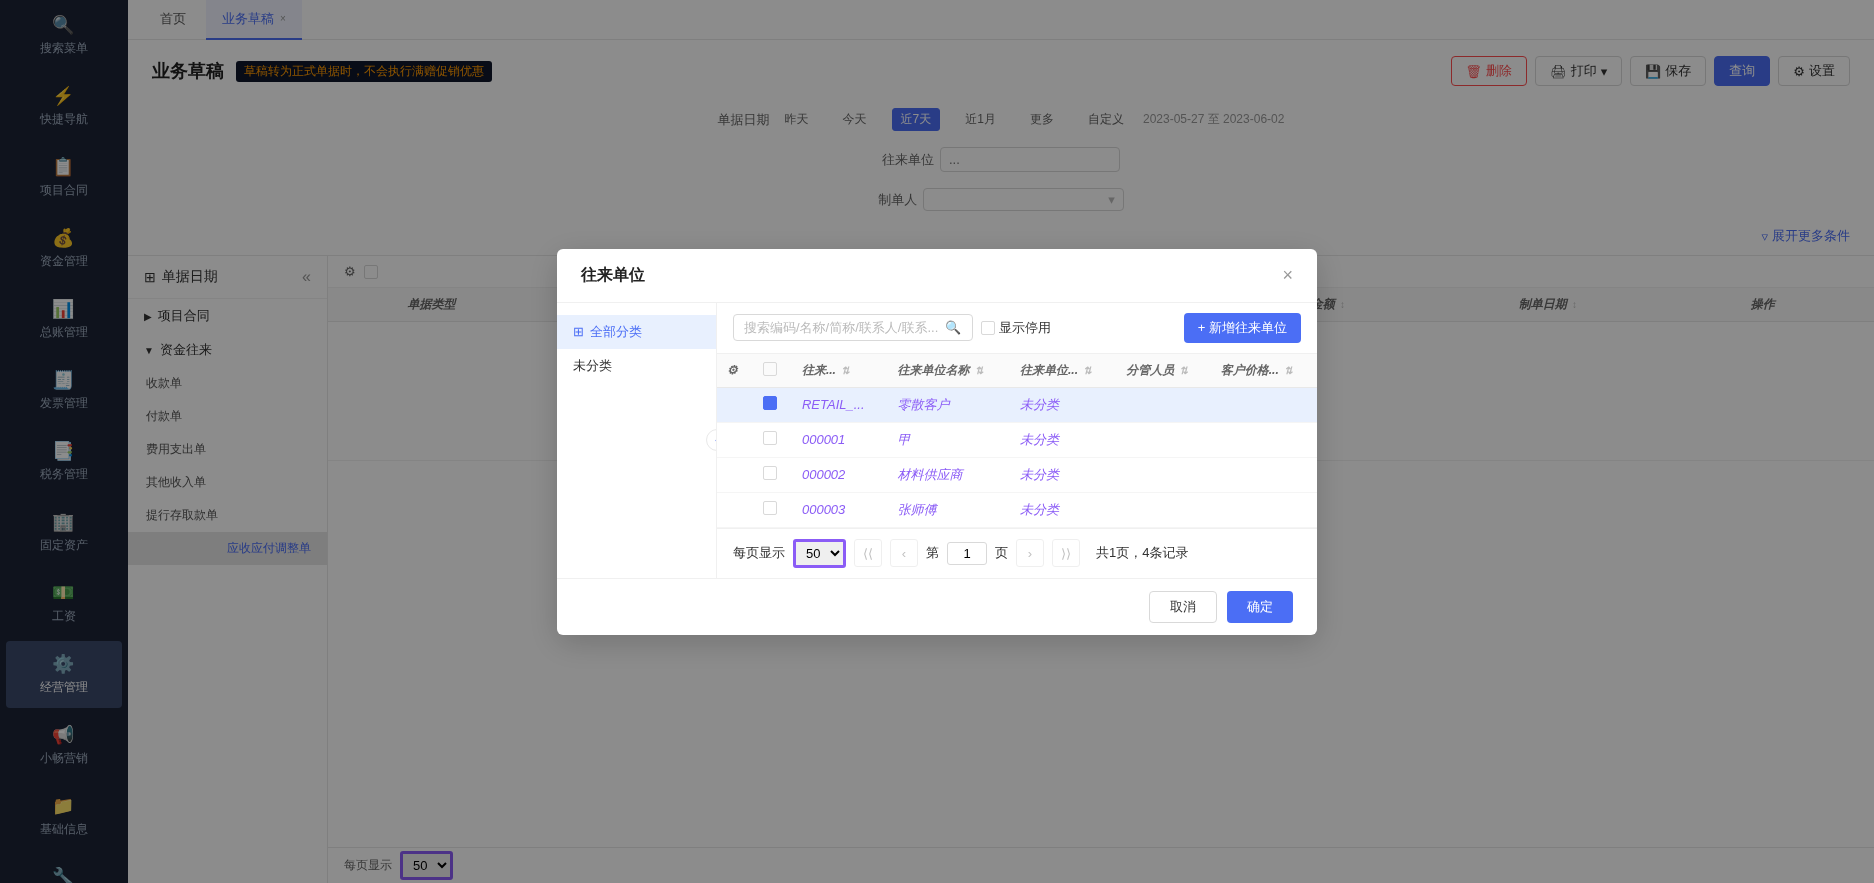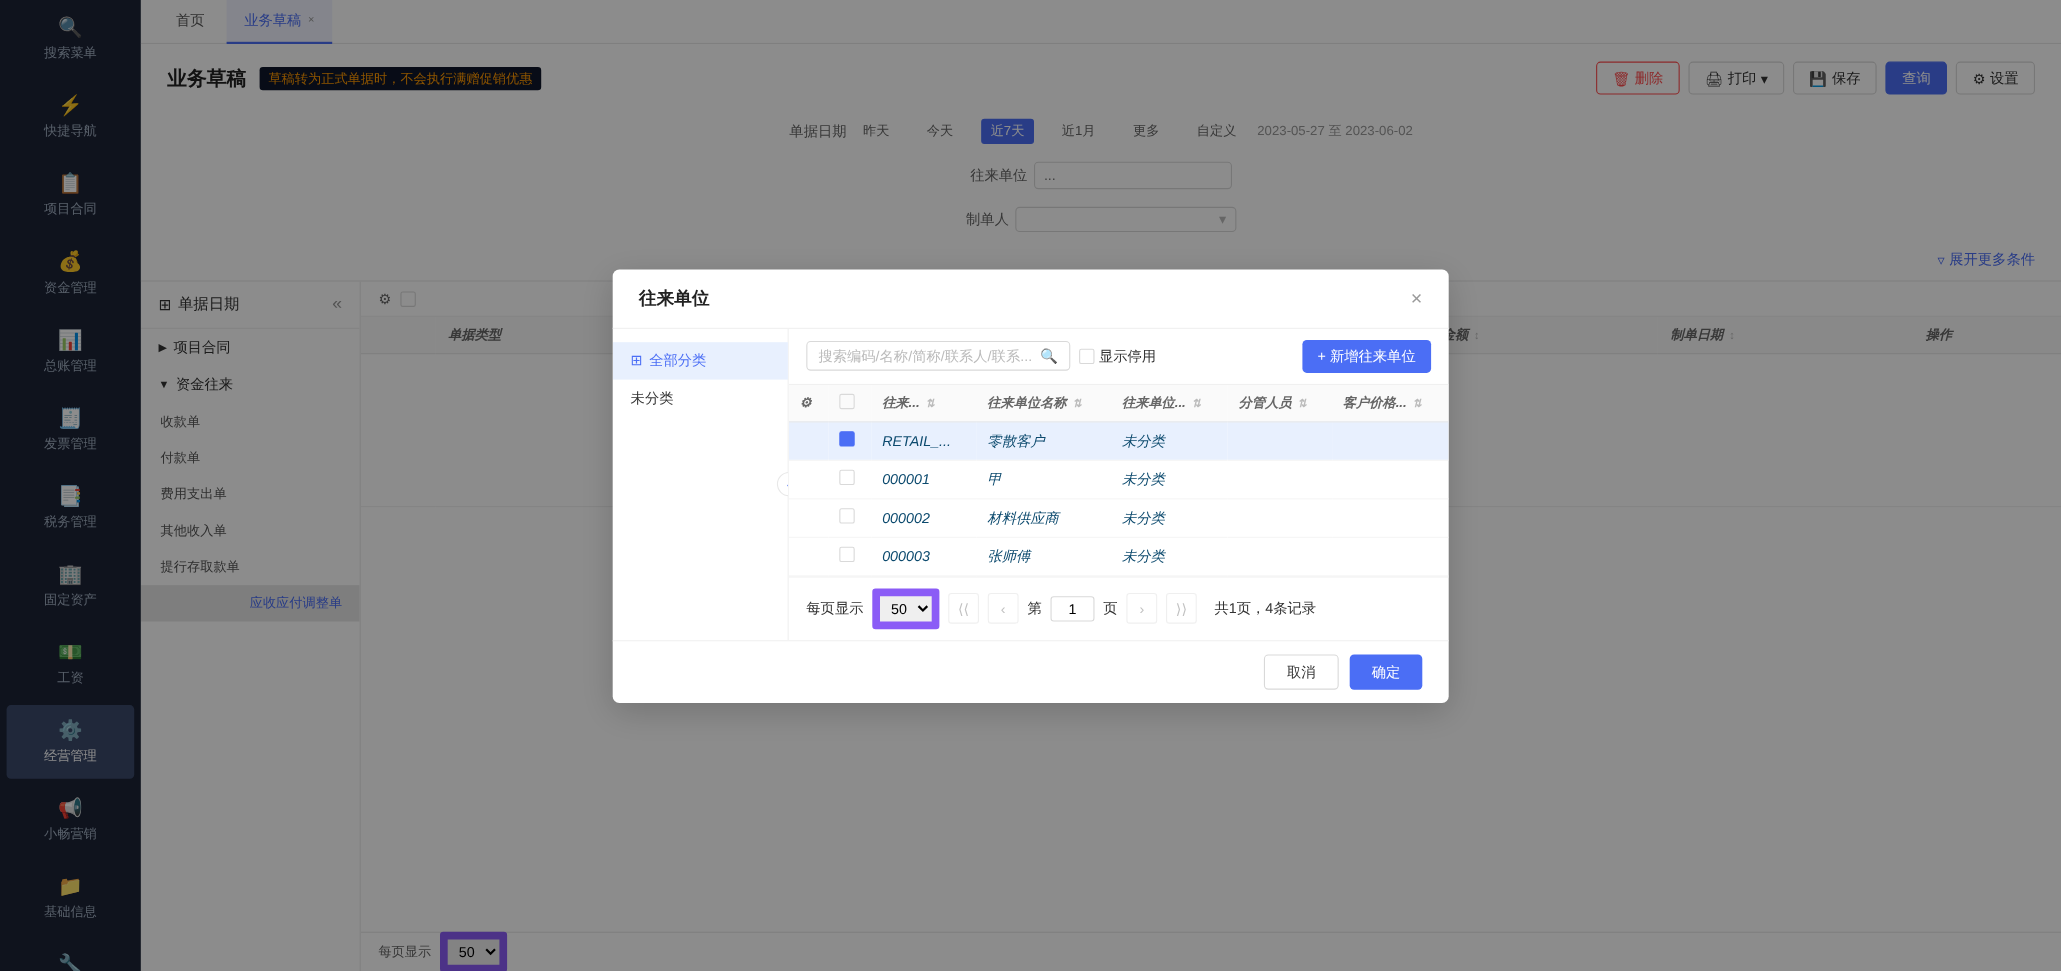--- a/index.html
+++ b/index.html
@@ -86,29 +86,29 @@
     .dialog-search input::placeholder { color: #bbb; }
     .show-disabled { display: flex; align-items: center; gap: 4px; font-size: 13px; color: #333; cursor: pointer; }
     .checkbox { width: 14px; height: 14px; border: 1px solid #d9d9d9; border-radius: 2px; display: inline-block; }
     .checkbox.checked { background: #4b6ef5; border-color: #4b6ef5; }
     .add-btn { margin-left: auto; background: #4b6ef5; color: #fff; border: none; border-radius: 4px; padding: 6px 14px; cursor: pointer; font-size: 13px; display: flex; align-items: center; gap: 4px; }
 
     
     .dialog-table-wrap { flex: 1; overflow: auto; }
     .dialog-table { width: 100%; border-collapse: collapse; }
     .dialog-table th { background: #fafafa; border-bottom: 1px solid #e8e8e8; padding: 8px 10px; text-align: left; font-size: 12px; color: #666; white-space: nowrap; }
-    .dialog-table td { border-bottom: 1px solid #f5f5f5; padding: 8px 10px; font-size: 13px; color: #0c4a6e; white-space: nowrap; }
+    .dialog-table td { border-bottom: 1px solid #f5f5f5; padding: 8px 10px; font-size: 13px; color: #8b5cf6; white-space: nowrap; }
     .dialog-table tr.selected td { background: #e8f0fe; }
 
     
     .dialog-pagination { padding: 10px 16px; display: flex; align-items: center; gap: 8px; border-top: 1px solid #f0f0f0; font-size: 13px; color: #333; }
     .page-btn { width: 28px; height: 28px; border: 1px solid #d9d9d9; border-radius: 3px; background: #fff; cursor: pointer; display: flex; align-items: center; justify-content: center; font-size: 13px; color: #666; }
     .page-btn.disabled { opacity: 0.4; cursor: not-allowed; }
     .page-input { width: 40px; border: 1px solid #d9d9d9; border-radius: 3px; padding: 3px 6px; text-align: center; font-size: 13px; }
-    .per-page-select { border: 7px solid #8b5cf6; border-radius: 3px; padding: 3px 6px; font-size: 13px; }
+    .per-page-select { border: 3px solid #8b5cf6; border-radius: 3px; padding: 3px 6px; font-size: 13px; }
 
     
     .dialog-footer { padding: 12px 24px; border-top: 1px solid #f0f0f0; display: flex; justify-content: flex-end; gap: 10px; }
     .btn-cancel { border: 1px solid #d9d9d9; background: #fff; color: #333; padding: 6px 20px; border-radius: 4px; cursor: pointer; font-size: 13px; }
     .btn-confirm { background: #4b6ef5; color: #fff; border: none; padding: 6px 20px; border-radius: 4px; cursor: pointer; font-size: 13px; }
 
     
     ::-webkit-scrollbar { width: 6px; height: 6px; }
     ::-webkit-scrollbar-track { background: #f0f0f0; }
     ::-webkit-scrollbar-thumb { background: #ccc; border-radius: 3px; }

